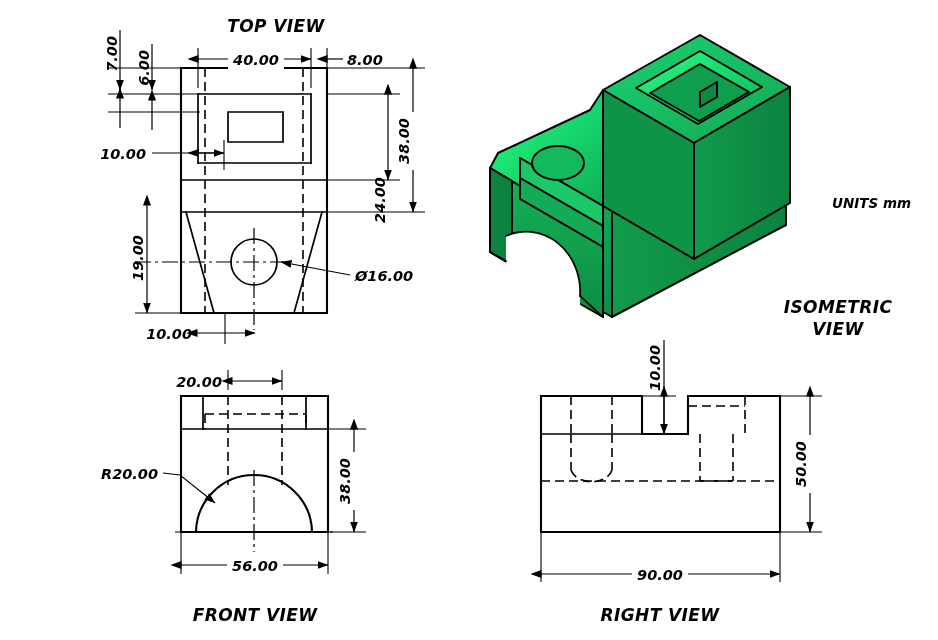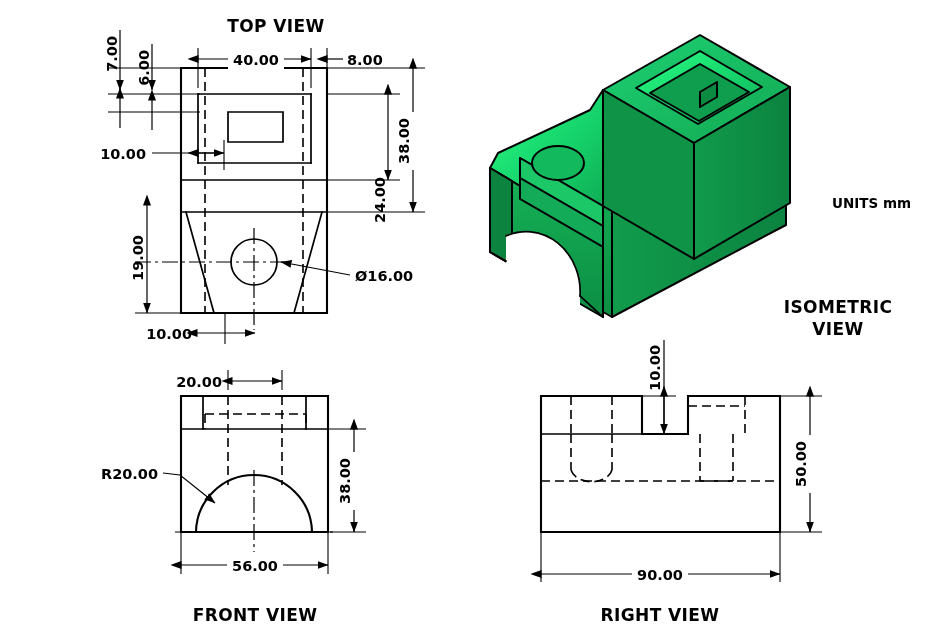--- a/index.html
+++ b/index.html
@@ -1,18 +1,18 @@
 <!DOCTYPE html>
 <html><head>
 <meta charset="utf-8">
 <style>
   html,body{margin:0;padding:0;background:#ffffff;}
   body{width:938px;height:640px;overflow:hidden;
        font-family:"DejaVu Sans","Liberation Sans",sans-serif;}
-  #stage{position:relative;width:938px;height:472px;background:#fff;}
+  #stage{position:relative;width:938px;height:472px;background:#fff;font-style:italic;}
   svg#drawing{position:absolute;left:0;top:0;width:938px;height:640px;}
   .lbl{font-family:"DejaVu Sans","Liberation Sans",sans-serif;
        font-weight:bold;fill:#000;}
   .view-title{font-size:17px;letter-spacing:0.4px;}
   .dim{font-size:14.5px;}
   .units{font-size:13.5px;}
   .obj{fill:none;stroke:#000;stroke-width:2.1;stroke-linecap:square;}
   .objthin{fill:none;stroke:#000;stroke-width:1.7;stroke-linecap:square;}
   .hid{fill:none;stroke:#000;stroke-width:1.6;stroke-dasharray:9,5;}
   .ctr{fill:none;stroke:#000;stroke-width:1.2;stroke-dasharray:16,4,3,4;}

